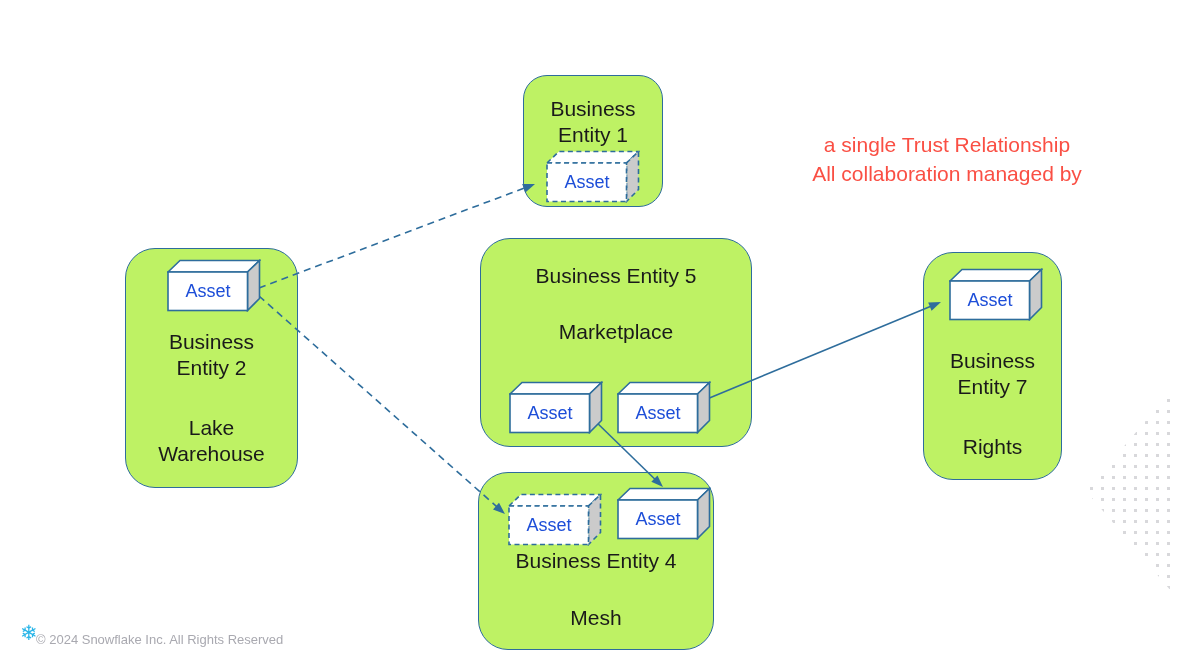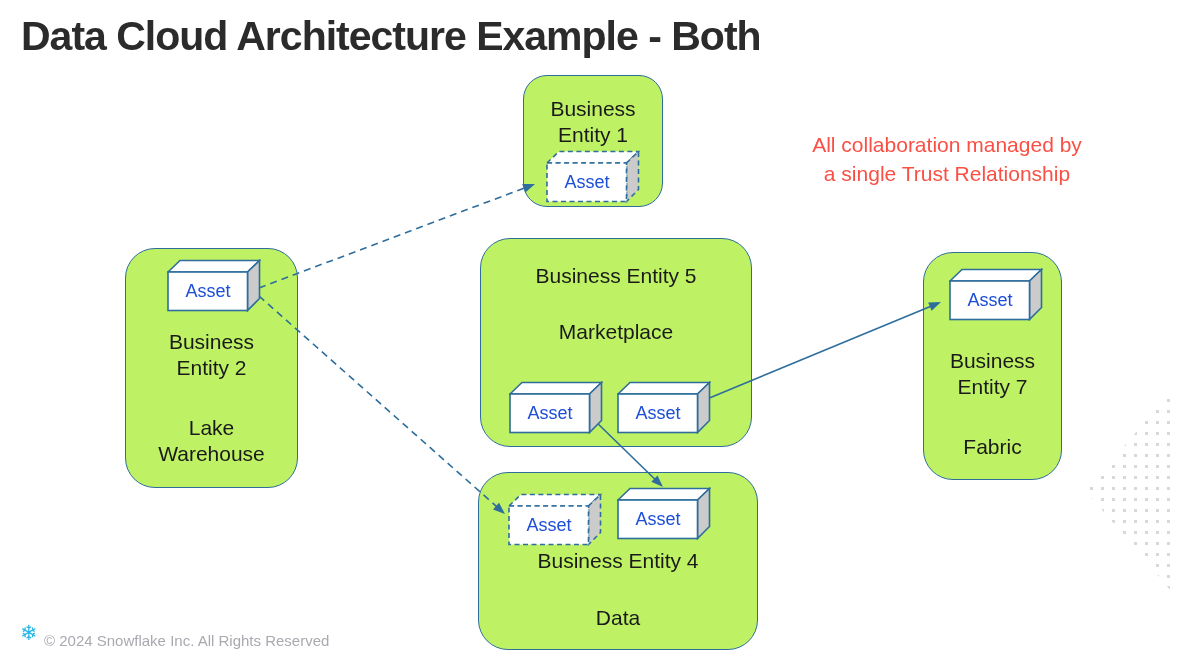--- a/index.html
+++ b/index.html
@@ -51,33 +51,32 @@
     background-image:radial-gradient(circle,#d8d8db 1.5px,transparent 1.6px);
     background-size:11px 11px;
     clip-path:polygon(100% 0,0 50%,100% 100%);
   }
   
   .logo{
     position:absolute;left:20px;top:622px;font-size:21px;line-height:21px;
     color:var(--logo-blue,#29b5e8);
   }
   .copyright{
-    position:absolute;left:44px;top:632px;font-size:15px;color:#a9a9b0;
+    position:absolute;left:36px;top:632px;font-size:13px;color:#a9a9b0;
   }
 </style>
 </head>
 <body>
 
 <div class="stage">
 
-  <div class="page-title">Data Cloud Architecture Example - Both</div>
 
   <div class="annotation">
+    <div>a single Trust Relationship</div>
     <div>All collaboration managed by</div>
-    <div>a single Trust Relationship</div>
   </div>
 
   <div class="dots"></div>
 
   <div class="ebox small" style="left:523px;top:75px;width:140px;height:132px;">
     <div class="etext" style="top:20px;">
       <div>Business</div>
       <div>Entity 1</div>
     </div>
   </div>
@@ -96,26 +95,26 @@
   <div class="ebox" style="left:480px;top:238px;width:272px;height:209px;">
     <div class="etext" style="top:24px;">Business Entity 5</div>
     <div class="etext" style="top:80px;">Marketplace</div>
   </div>
 
   <div class="ebox" style="left:923px;top:252px;width:139px;height:228px;">
     <div class="etext" style="top:95px;">
       <div>Business</div>
       <div>Entity 7</div>
     </div>
-    <div class="etext" style="top:181px;">Fabric</div>
-  </div>
-
-  <div class="ebox" style="left:478px;top:472px;width:280px;height:178px;border-radius:30px;">
+    <div class="etext" style="top:181px;">Rights</div>
+  </div>
+
+  <div class="ebox" style="left:478px;top:472px;width:236px;height:178px;border-radius:30px;">
     <div class="etext" style="top:75px;">Business Entity 4</div>
-    <div class="etext" style="top:132px;">Data</div>
+    <div class="etext" style="top:132px;">Mesh</div>
   </div>
 
   <svg class="arrows" width="1177" height="666" viewBox="0 0 1177 666">
     <g>
       <line class="lineDashed" x1="259" y1="288" x2="527" y2="187"></line>
       <polygon class="ahead" points="535,184 525.4,192.4 522.2,184.0"></polygon>
     </g>
     <g>
       <line class="lineDashed" x1="259" y1="296" x2="498.3" y2="508"></line>
       <polygon class="ahead" points="505,514 493,509.4 499,502.7"></polygon>

